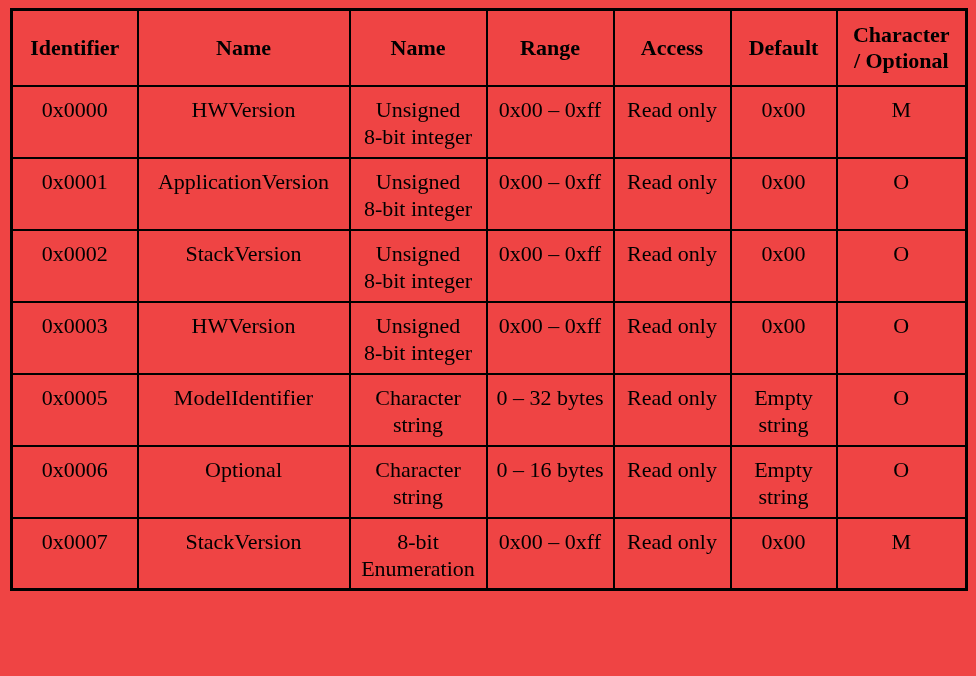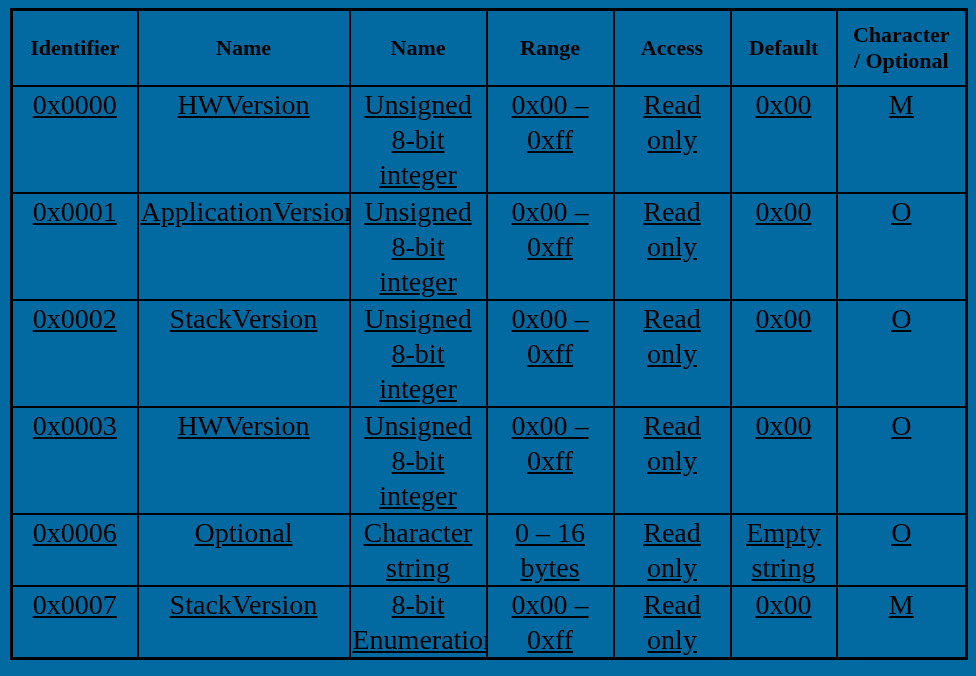--- a/index.html
+++ b/index.html
@@ -6,21 +6,21 @@
   html, body {
     margin: 0; padding: 0;
     width: 976px; height: 676px;
     background: #ffffff;
     font-family: "Liberation Serif", serif;
     color: #000000;
   }
   .page {
     position: relative;
     width: 976px; height: 676px;
-    background: #0369a1;
+    background: #ef4444;
     overflow: hidden;
   }
   table.attr-table {
     position: absolute;
     left: 10px; top: 8px;
     width: 955px;
     border-collapse: collapse;
     table-layout: fixed;
     border: 3px solid #000000;
   }
@@ -33,24 +33,24 @@
   }
   .attr-table thead tr { height: 76px; }
   .attr-table tbody tr { height: 72px; }
   .attr-table th {
     font-weight: bold;
     font-size: 22px;
     line-height: 1.15;
     vertical-align: middle;
   }
   .attr-table td {
-    font-size: 28px;
+    font-size: 22px;
     line-height: 1.25;
     vertical-align: top;
-    text-decoration: underline;
+    padding-top: 9px;
   }
 </style>
 </head>
 <body>
 
 <div class="page">
   <table class="attr-table">
     <colgroup>
       <col style="width:126px">
       <col style="width:212px">
@@ -107,20 +107,31 @@
         <td>0x0003</td>
         <td>HWVersion</td>
         <td>Unsigned
 8-bit integer</td>
         <td>0x00 – 0xff</td>
         <td>Read only</td>
         <td>0x00</td>
         <td>O</td>
       </tr>
       <tr>
+        <td>0x0005</td>
+        <td>ModelIdentifier</td>
+        <td>Character
+string</td>
+        <td>0 – 32 bytes</td>
+        <td>Read only</td>
+        <td>Empty
+string</td>
+        <td>O</td>
+      </tr>
+      <tr>
         <td>0x0006</td>
         <td>Optional</td>
         <td>Character
 string</td>
         <td>0 – 16 bytes</td>
         <td>Read only</td>
         <td>Empty
 string</td>
         <td>O</td>
       </tr>

